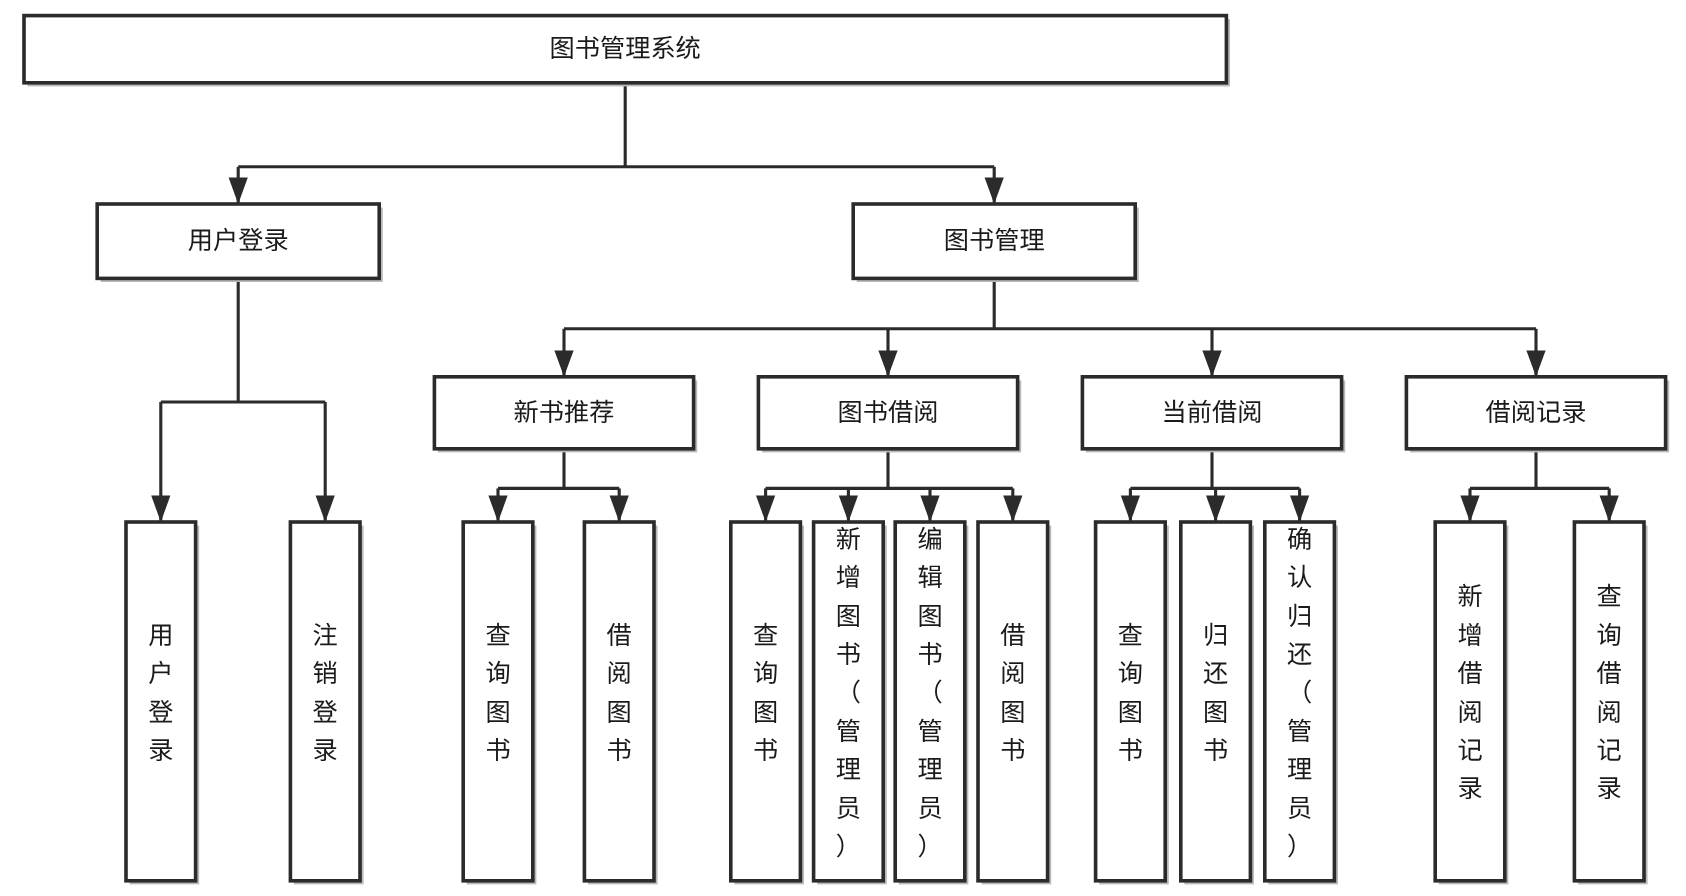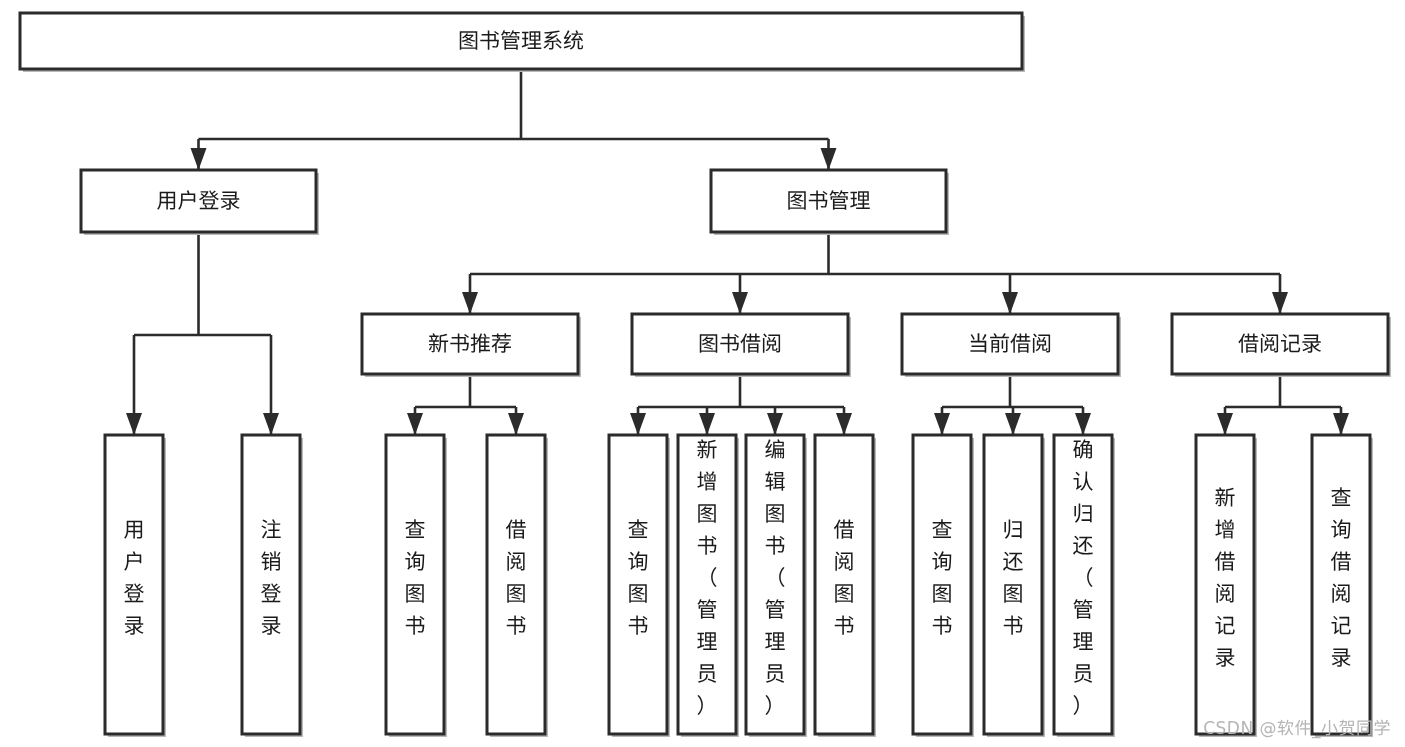--- a/index.html
+++ b/index.html
@@ -227,14 +227,13 @@
           <rect class="node-box" x="1196" y="435" width="58" height="299"></rect>
           <text class="node-label-vertical" x="1225" y="0"><tspan x="1225" y="504.5">新</tspan><tspan x="1225" y="536.5">增</tspan><tspan x="1225" y="568.5">借</tspan><tspan x="1225" y="600.5">阅</tspan><tspan x="1225" y="632.5">记</tspan><tspan x="1225" y="664.5">录</tspan></text>
         </g>
         <g>
           <rect class="node-box-shadow" x="1315" y="438" width="58" height="299"></rect>
           <rect class="node-box" x="1312" y="435" width="58" height="299"></rect>
           <text class="node-label-vertical" x="1341" y="0"><tspan x="1341" y="504.5">查</tspan><tspan x="1341" y="536.5">询</tspan><tspan x="1341" y="568.5">借</tspan><tspan x="1341" y="600.5">阅</tspan><tspan x="1341" y="632.5">记</tspan><tspan x="1341" y="664.5">录</tspan></text>
         </g>
       </g>
   </svg>
-  <div class="watermark">CSDN @软件_小贺同学</div>
 </div>
 
 </body></html>

